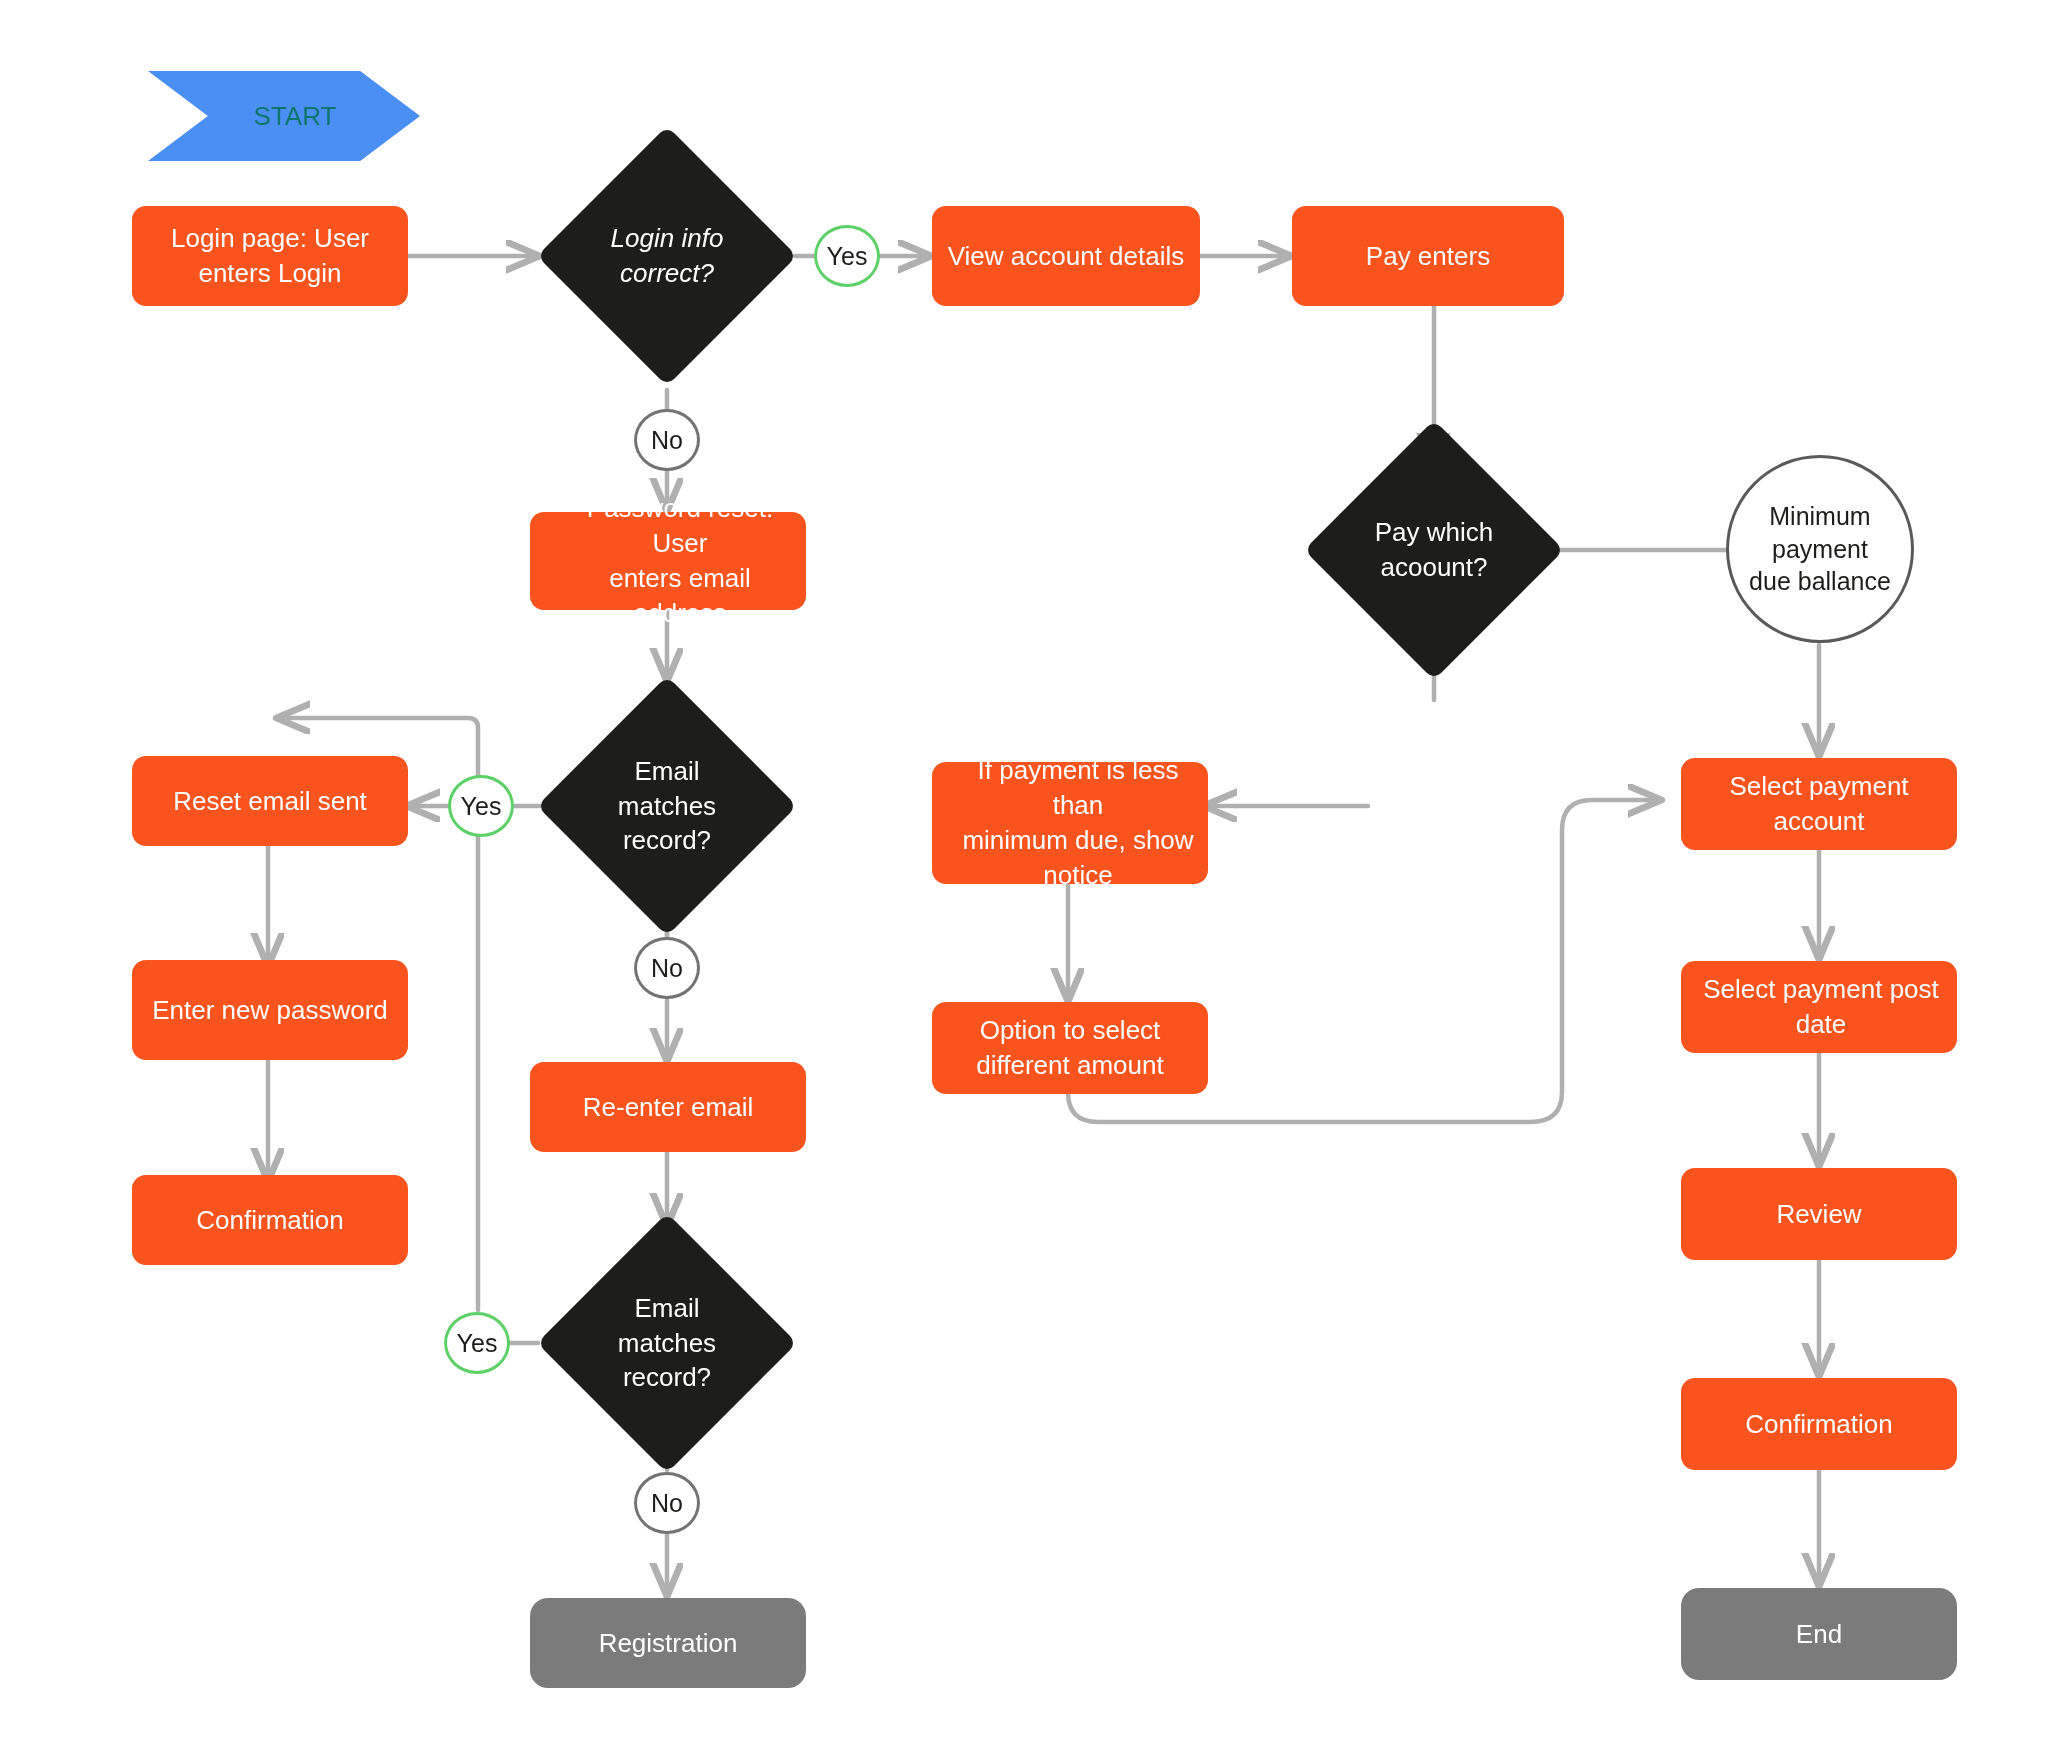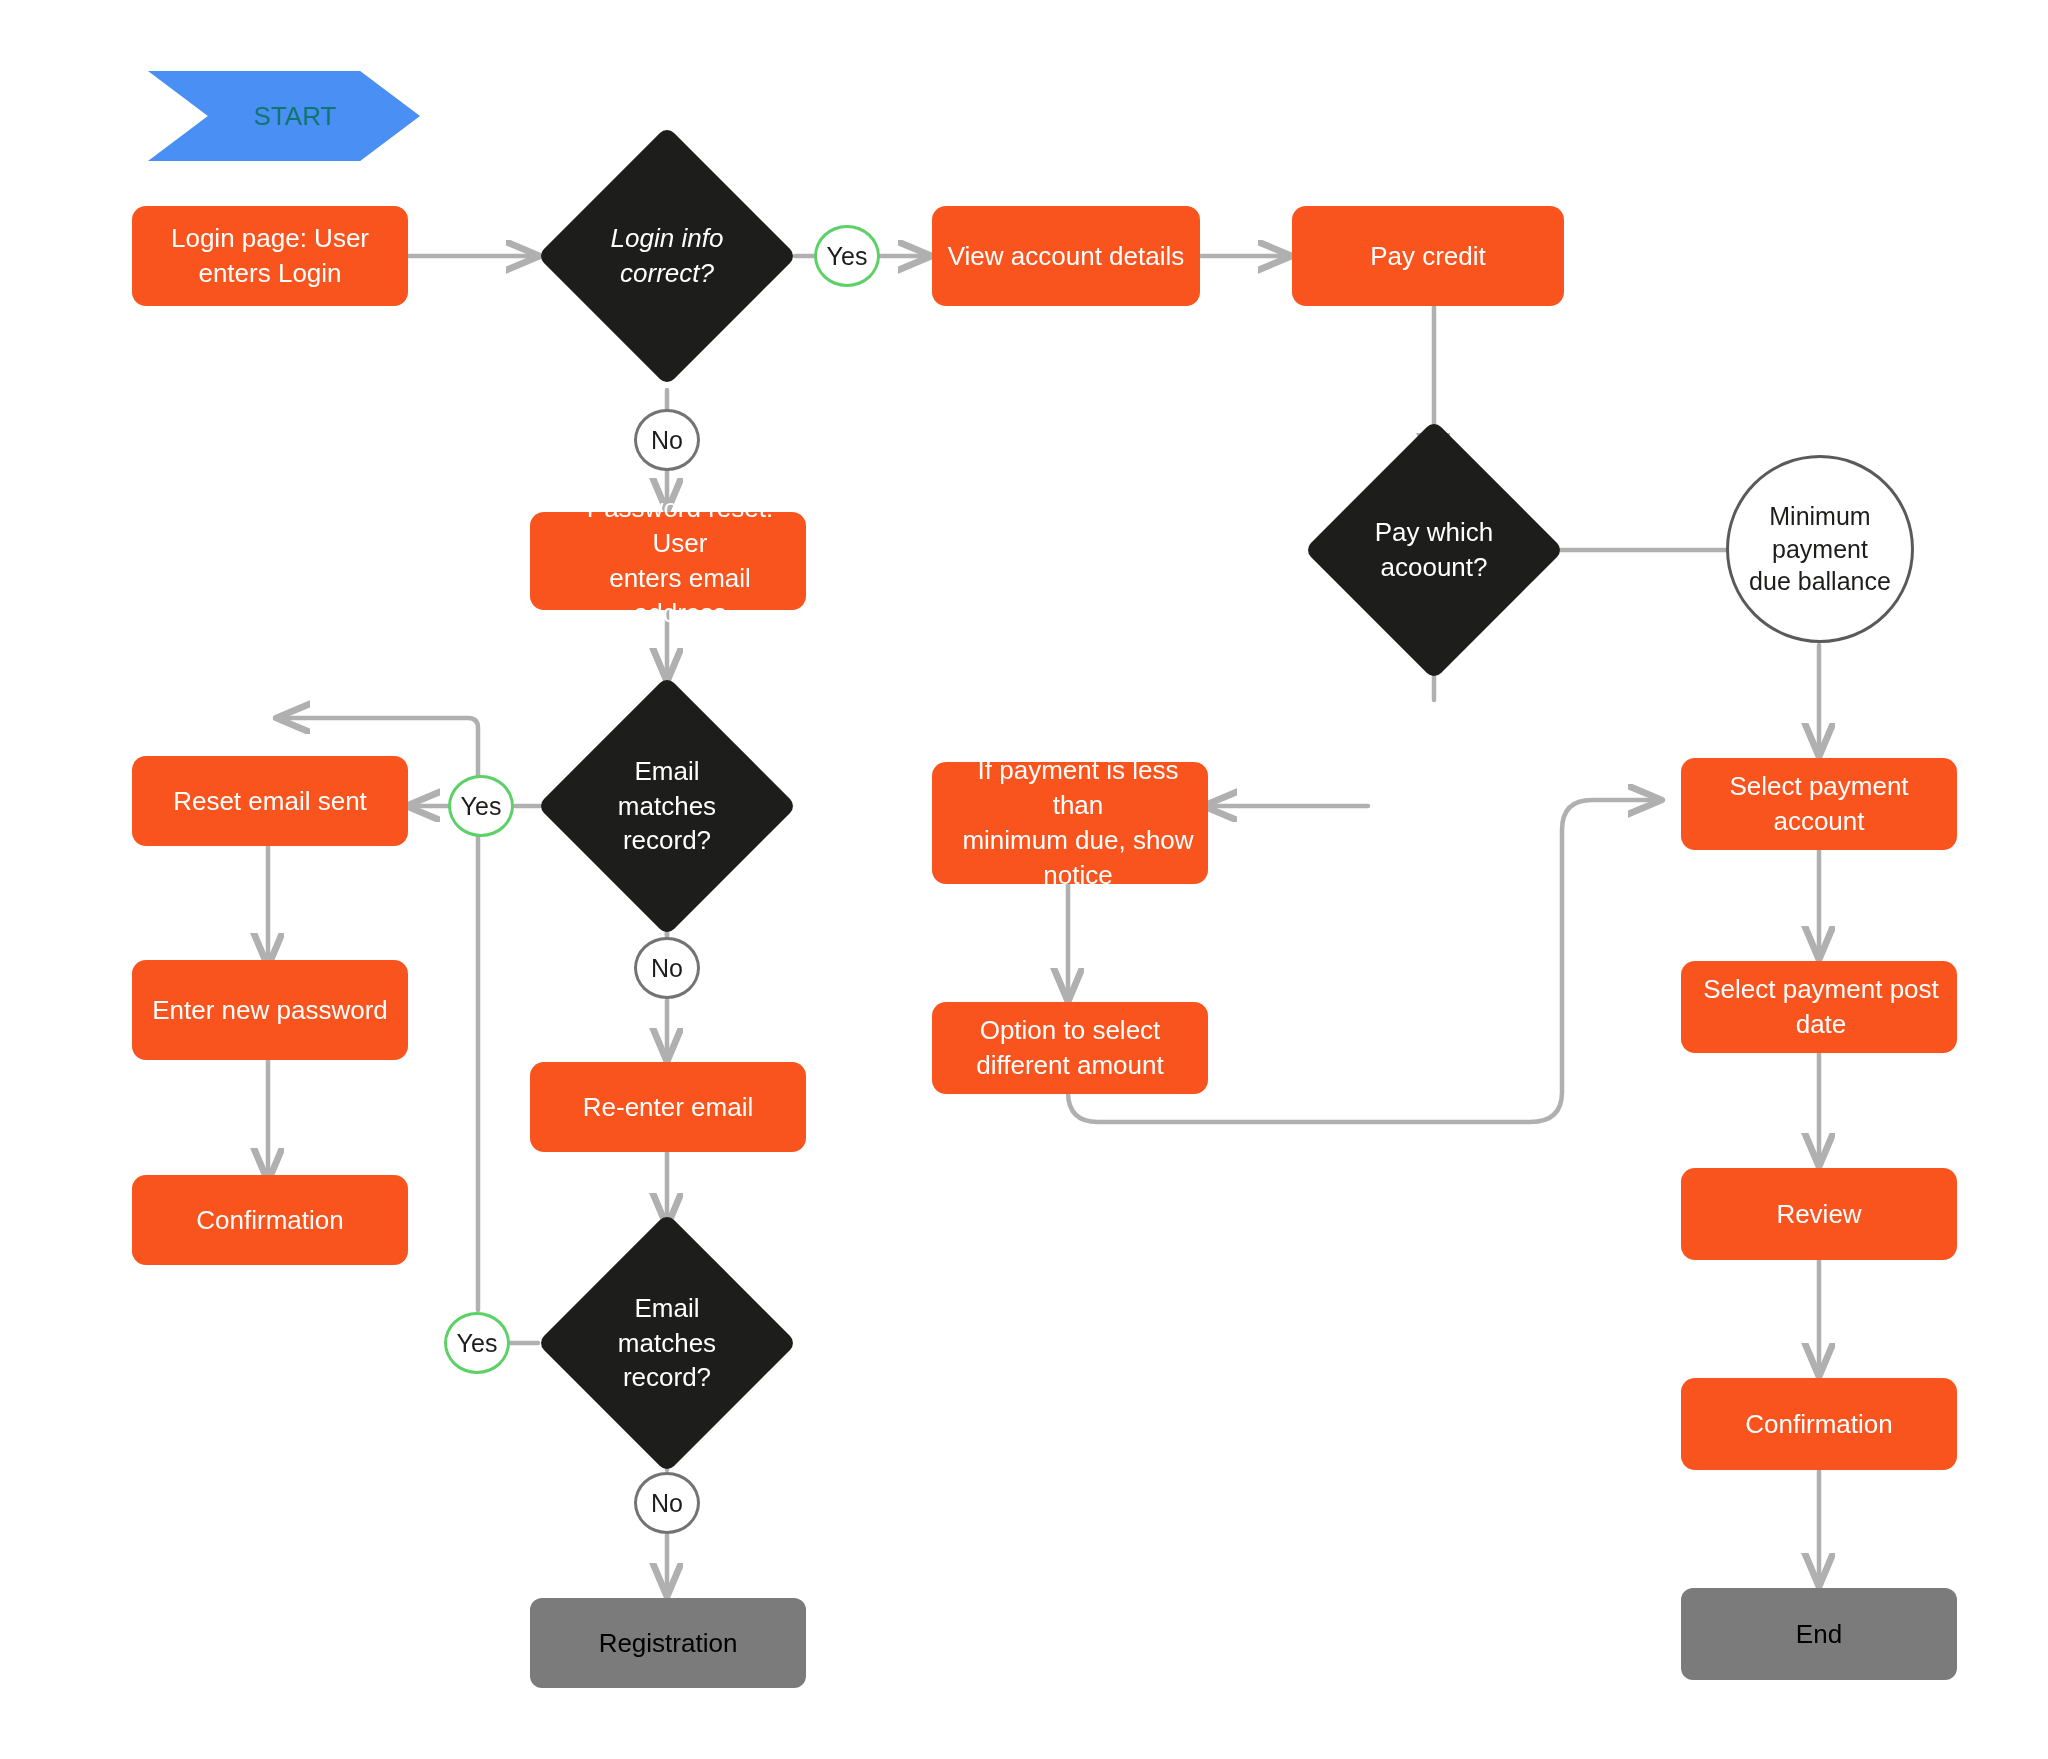--- a/index.html
+++ b/index.html
@@ -37,22 +37,22 @@
   }
   .process {
     background: #f9541e;
     color: #ffffff;
     border-radius: 14px;
     font-size: 26px;
     padding: 6px 12px;
   }
   .terminator {
     background: #7b7b7b;
-    color: #000000;
-    border-radius: 12px;
+    color: #ffffff;
+    border-radius: 18px;
     font-size: 26px;
     padding: 6px 12px;
   }
   .decision {
     color: #ffffff;
     font-size: 26px;
   }
   .decision .dshape {
     position: absolute;
     left: 0; top: 0;
@@ -202,21 +202,21 @@
   <div class="node decision" style="left:575px; top:164px; width:184px; height:184px;font-style:italic;">
     <span class="dshape"></span>
     <span class="dlabel">Login info
 correct?</span>
   </div>
 
   <div class="label-chip chip-yes" style="left:814px; top:225px; width:66px; height:62px;">Yes</div>
 
   <div class="node process" style="left:932px; top:206px; width:268px; height:100px;">View account details</div>
 
-  <div class="node process" style="left:1292px; top:206px; width:272px; height:100px;">Pay credit</div>
+  <div class="node process" style="left:1292px; top:206px; width:272px; height:100px;">Pay enters</div>
 
   <div class="label-chip chip-no" style="left:634px; top:409px; width:66px; height:62px;">No</div>
 
   <div class="node process" style="left:530px; top:512px; width:276px; height:98px;padding-left:36px;">Password reset: User
 enters email address</div>
 
   <div class="node decision" style="left:575px; top:714px; width:184px; height:184px;">
     <span class="dshape"></span>
     <span class="dlabel">Email
 matches

